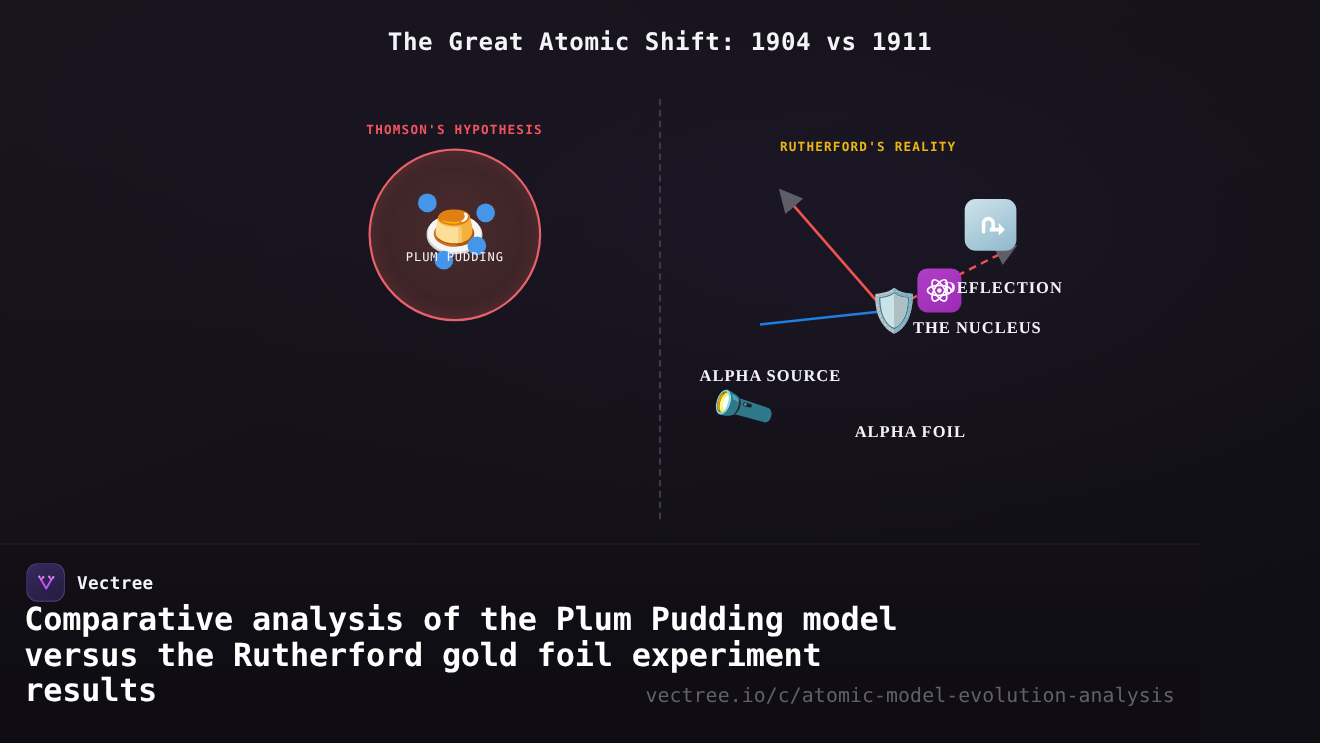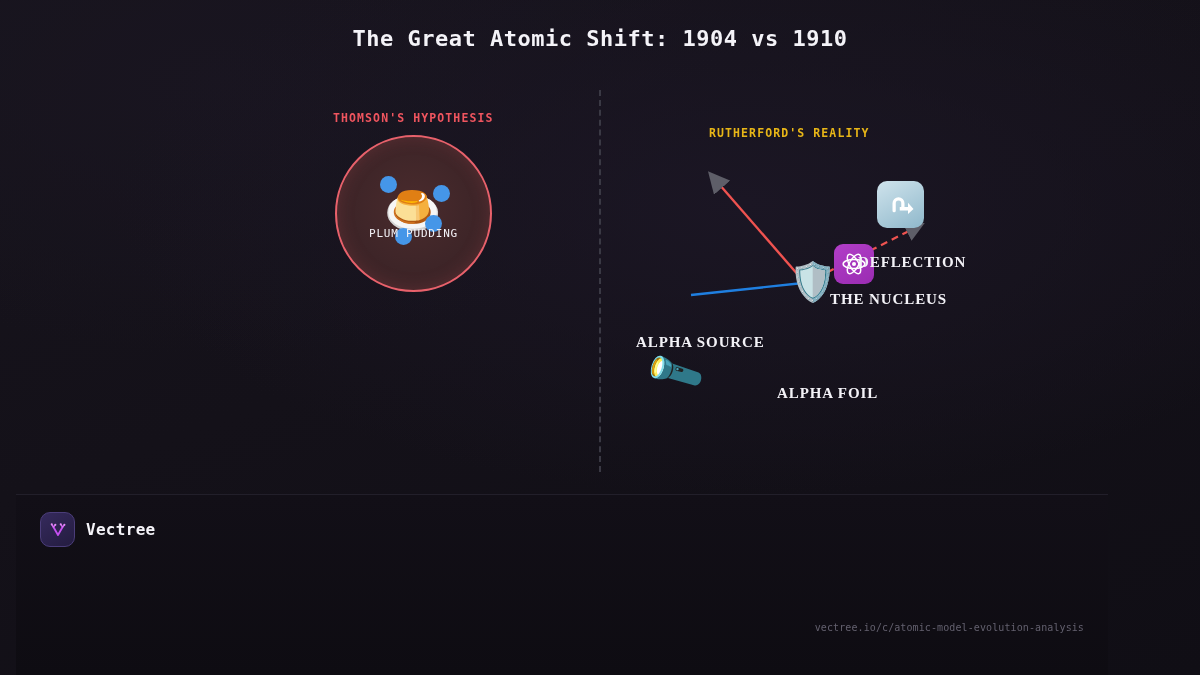--- a/index.html
+++ b/index.html
@@ -153,21 +153,21 @@
     font-family: Liberation Serif, serif;
   }
   .lbl-alpha     { left: 636px; top: 254px; }
   .lbl-nucleus   { left: 816px; top: 211px; padding-left: 14px; }
   .lbl-deflect   { left: 858px; top: 174px; }
   .lbl-goldfoil  { left: 777px; top: 305px; }
 
   
   .footer {
     position: absolute;
-    left: 16px; top: 494px;
+    left: 0; top: 494px;
     width: 1092px;
     height: 181px;
     border-top: 1px solid #221f2a;
     background: linear-gradient(180deg, #120f17 0%, #0e0c12 100%);
   }
   .brand-row {
     position: absolute;
     left: 24px; top: 17px;
     display: flex;
     align-items: center;
@@ -195,31 +195,31 @@
     font-size: 29px;
     font-weight: 700;
     line-height: 32px;
     letter-spacing: -0.2px;
     font-family: "DejaVu Sans Mono", "Liberation Mono", monospace;
   }
   .url {
     position: absolute;
     right: 24px; top: 127px;
     color: #63606e;
-    font-size: 10px;
+    font-size: 18px;
     letter-spacing: 0.1px;
     font-family: "DejaVu Sans Mono", "Liberation Mono", monospace;
   }
 </style>
 </head>
 <body>
 
 <div id="stage">
 
-  <div class="title">The Great Atomic Shift: 1904 vs 1910</div>
+  <div class="title">The Great Atomic Shift: 1904 vs 1911</div>
 
   <div class="canvas">
 
     <div class="divider"></div>
 
     <div class="panel-label left">THOMSON'S HYPOTHESIS</div>
 
     <div class="thomson-atom">
       <div class="pudding">🍮</div>
       <div class="electron e1"></div>
@@ -281,16 +281,17 @@
           <path d="M17.5 8.5 L15.5 5.6 M17.5 8.5 L19.6 6.1" fill="none" stroke="#d96ef5" stroke-width="1.7" stroke-linecap="round"></path>
           <circle cx="4.5" cy="5.2" r="1.25" fill="#e48bf8"></circle>
           <circle cx="8.8" cy="5.7" r="1.25" fill="#e48bf8"></circle>
           <circle cx="15.3" cy="5.2" r="1.25" fill="#e48bf8"></circle>
           <circle cx="19.7" cy="5.7" r="1.25" fill="#e48bf8"></circle>
         </svg>
       </div>
       <div class="brand-name">Vectree</div>
     </div>
 
+    <div class="caption">Comparative analysis of the Plum Pudding model versus the Rutherford gold foil experiment results</div>
     <div class="url">vectree.io/c/atomic-model-evolution-analysis</div>
   </div>
 
 </div>
 
 </body></html>

